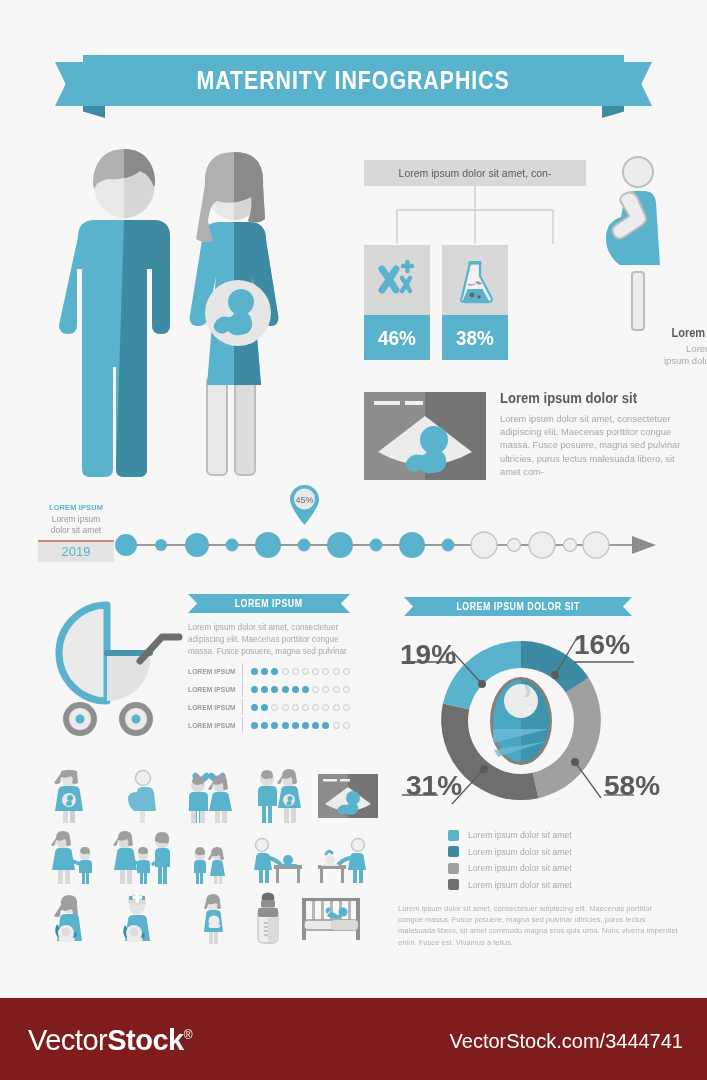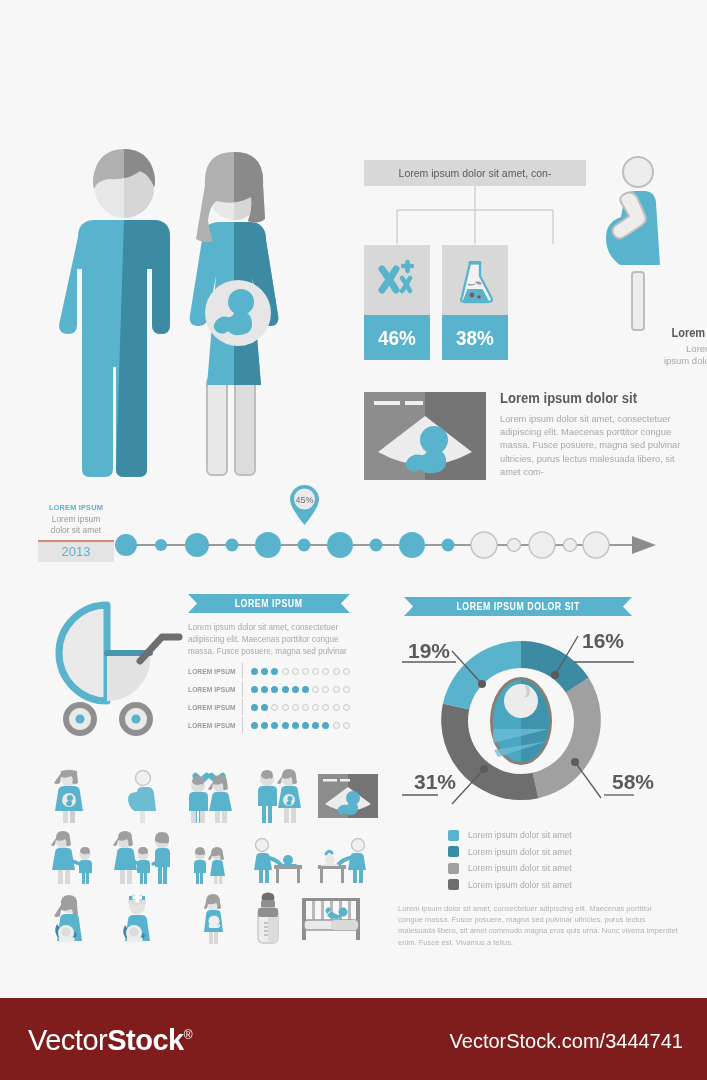--- a/index.html
+++ b/index.html
@@ -104,21 +104,21 @@
   .dotrow .dr-sep { width: 1px; height: 16px; background: #cfcfcf; margin-right: 8px; }
   .dotrow .dr-dots { display: flex; gap: 3.2px; }
   .dot { width: 7px; height: 7px; border-radius: 50%; }
   .dot.on  { background: #4fa8c6; }
   .dot.off { background: #f3f3f3; border: 1px solid #c9c9c9; width: 7px; height: 7px; }
 
   
   .donut-ribbon { position: absolute; left: 404px; top: 597px; width: 228px; }
   .donut { position: absolute; left: 438px; top: 638px; width: 166px; height: 166px; }
   .pct-lbl { position: absolute; color: #5b5b5b; font-weight: bold; white-space: nowrap; }
-  .pct-lbl .big { font-size: 21px; margin-left: 8px; }
+  .pct-lbl .big { font-size: 28px; }
 
   .legend { position: absolute; left: 448px; top: 827px; width: 210px; }
   .legend-row { display: flex; align-items: center; height: 16.5px; }
   .legend-sw { width: 11px; height: 11px; border-radius: 2px; margin-right: 9px; }
   .legend-row span.lt { font-size: 8.6px; color: #a9a9a9; }
   .footnote { position: absolute; left: 398px; top: 903px; width: 280px; }
   .footnote p { font-size: 7.6px; color: #b4b4b4; line-height: 1.48; }
 
   
   .icongrid { position: absolute; left: 38px; top: 770px; width: 325px; height: 172px; }
@@ -131,20 +131,29 @@
   .wm-logo .reg { font-size: 12px; vertical-align: super; }
   .wm-url { position: absolute; right: 24px; top: 32px; color: #fff; font-size: 20px; }
 
   svg { display: block; overflow: visible; }
 </style>
 </head>
 <body>
 
 <div id="page">
 
+  <div class="ribbon-wrap">
+    <div class="ribbon-tail left"></div>
+    <div class="ribbon-tail right"></div>
+    <div class="ribbon-main">
+      <div class="ribbon-title">MATERNITY INFOGRAPHICS</div>
+    </div>
+    <div class="ribbon-fold left"></div>
+    <div class="ribbon-fold right"></div>
+  </div>
 
   <div class="couple">
     <svg width="270" height="340" viewBox="0 0 270 340">
 
       <g>
         <path d="M23 92 q0-17 17-17 h58 q17 0 17 17 v88 q0 9-9 9 q-9 0-9-9 v-56 h-5 v200 q0 8-8 8 h-15 q-8 0-8-8 v-102 h-3 v102 q0 8-8 8 h-15 q-8 0-8-8 v-200 h-5 v56 q0 9-9 9 q-9 0-9-9 z" fill="#5ab3cd"></path>
         <path d="M69 75 h29 q17 0 17 17 v88 q0 9-9 9 q-9 0-9-9 v-56 h-5 v200 q0 8-8 8 h-15 q-8 0-8-8 z" fill="#3d8aa3"></path>
         <ellipse cx="69" cy="40" rx="30" ry="33" fill="#e8e8e8"></ellipse>
         <path d="M69 7 a30 33 0 0 1 30 33 v8 a30 33 0 0 1-30 25 z" fill="#d6d6d6"></path>
         <path d="M39 28 q6-24 30-24 q24 0 30 24 q2 10 0 14 q-4-12-14-16 q-14 10-32 8 q-11 2-14 10 q-2-6 0-16 z" fill="#b0b0b0"></path>
@@ -244,21 +253,21 @@
   </div>
   <div class="us-text">
     <h3>Lorem ipsum dolor sit</h3>
     <p>Lorem ipsum dolor sit amet, consectetuer adipiscing elit. Maecenas porttitor congue massa. Fusce posuere, magna sed pulvinar ultricies, purus lectus malesuada libero, sit amet com-</p>
   </div>
 
   <div class="tl-label">
     <div class="tl-h">LOREM IPSUM</div>
     <div class="tl-s" style="white-space:pre-line">Lorem ipsum
 dolor sit amet</div>
-    <div class="tl-year">2013</div>
+    <div class="tl-year">2019</div>
   </div>
 
   <div class="tl-pin">
     <svg width="31" height="42" viewBox="0 0 31 42">
       <path d="M15.5 41 C15.5 41 1 24 1 15.5 A14.5 14.5 0 1 1 30 15.5 C30 24 15.5 41 15.5 41 Z" fill="#5ab3cd"></path>
       <circle cx="15.5" cy="15" r="10.5" fill="#e9e9e9"></circle>
       <text x="15.5" y="19" text-anchor="middle" font-family="Liberation Sans, sans-serif" font-size="9" fill="#6d6d6d">45%</text>
     </svg>
   </div>
 

